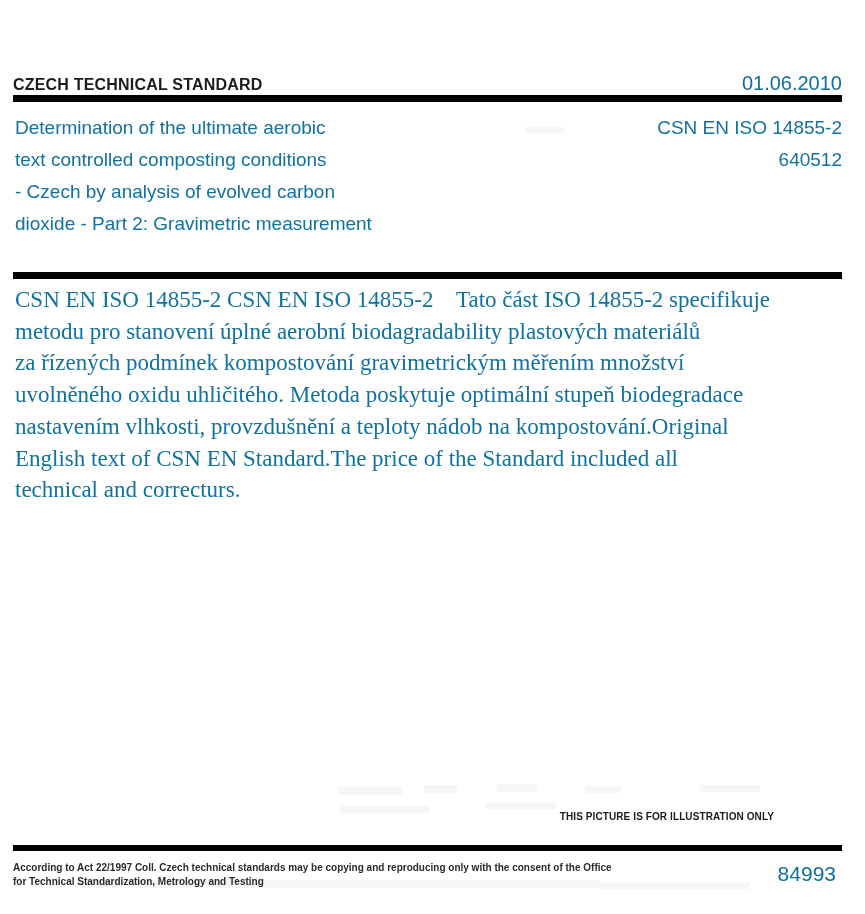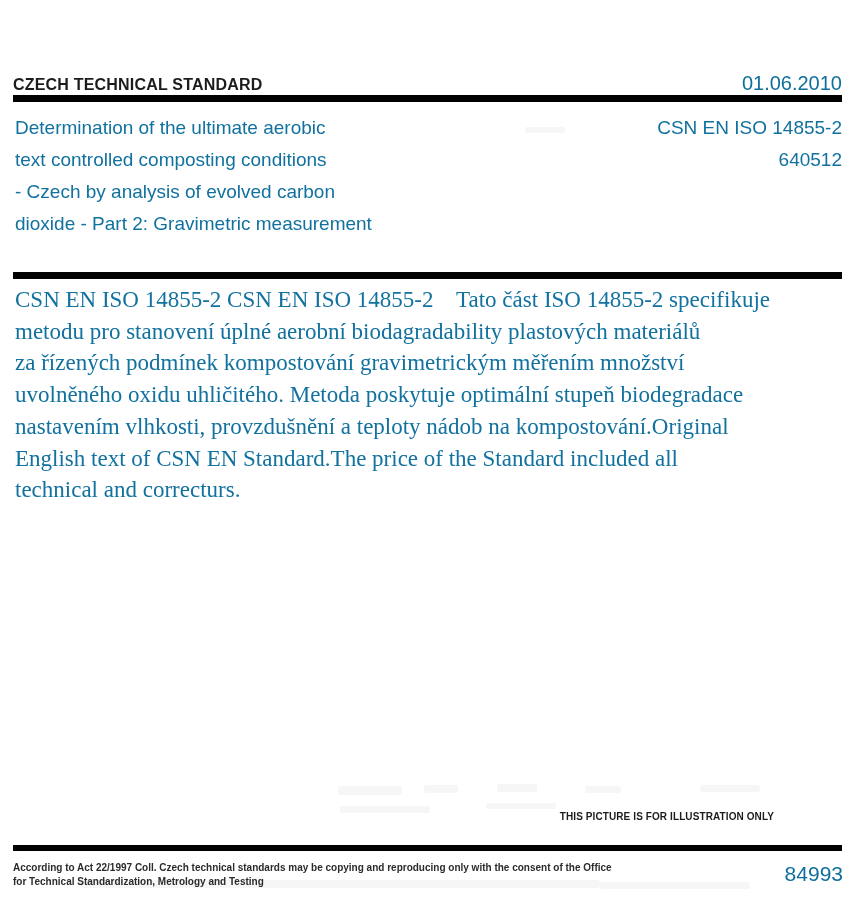--- a/index.html
+++ b/index.html
@@ -106,21 +106,21 @@
     font-weight: bold;
     letter-spacing: 0.1px;
     color: #1c1c1c;
     white-space: nowrap;
   }
 
   
   .footer {
     position: absolute;
     left: 13px;
-    right: 22px;
+    right: 29px;
     top: 861px;
     display: flex;
     justify-content: space-between;
     align-items: flex-start;
   }
   .footer-legal {
     font-family: "Liberation Sans", sans-serif;
     font-size: 10px;
     font-weight: bold;
     line-height: 14px;

